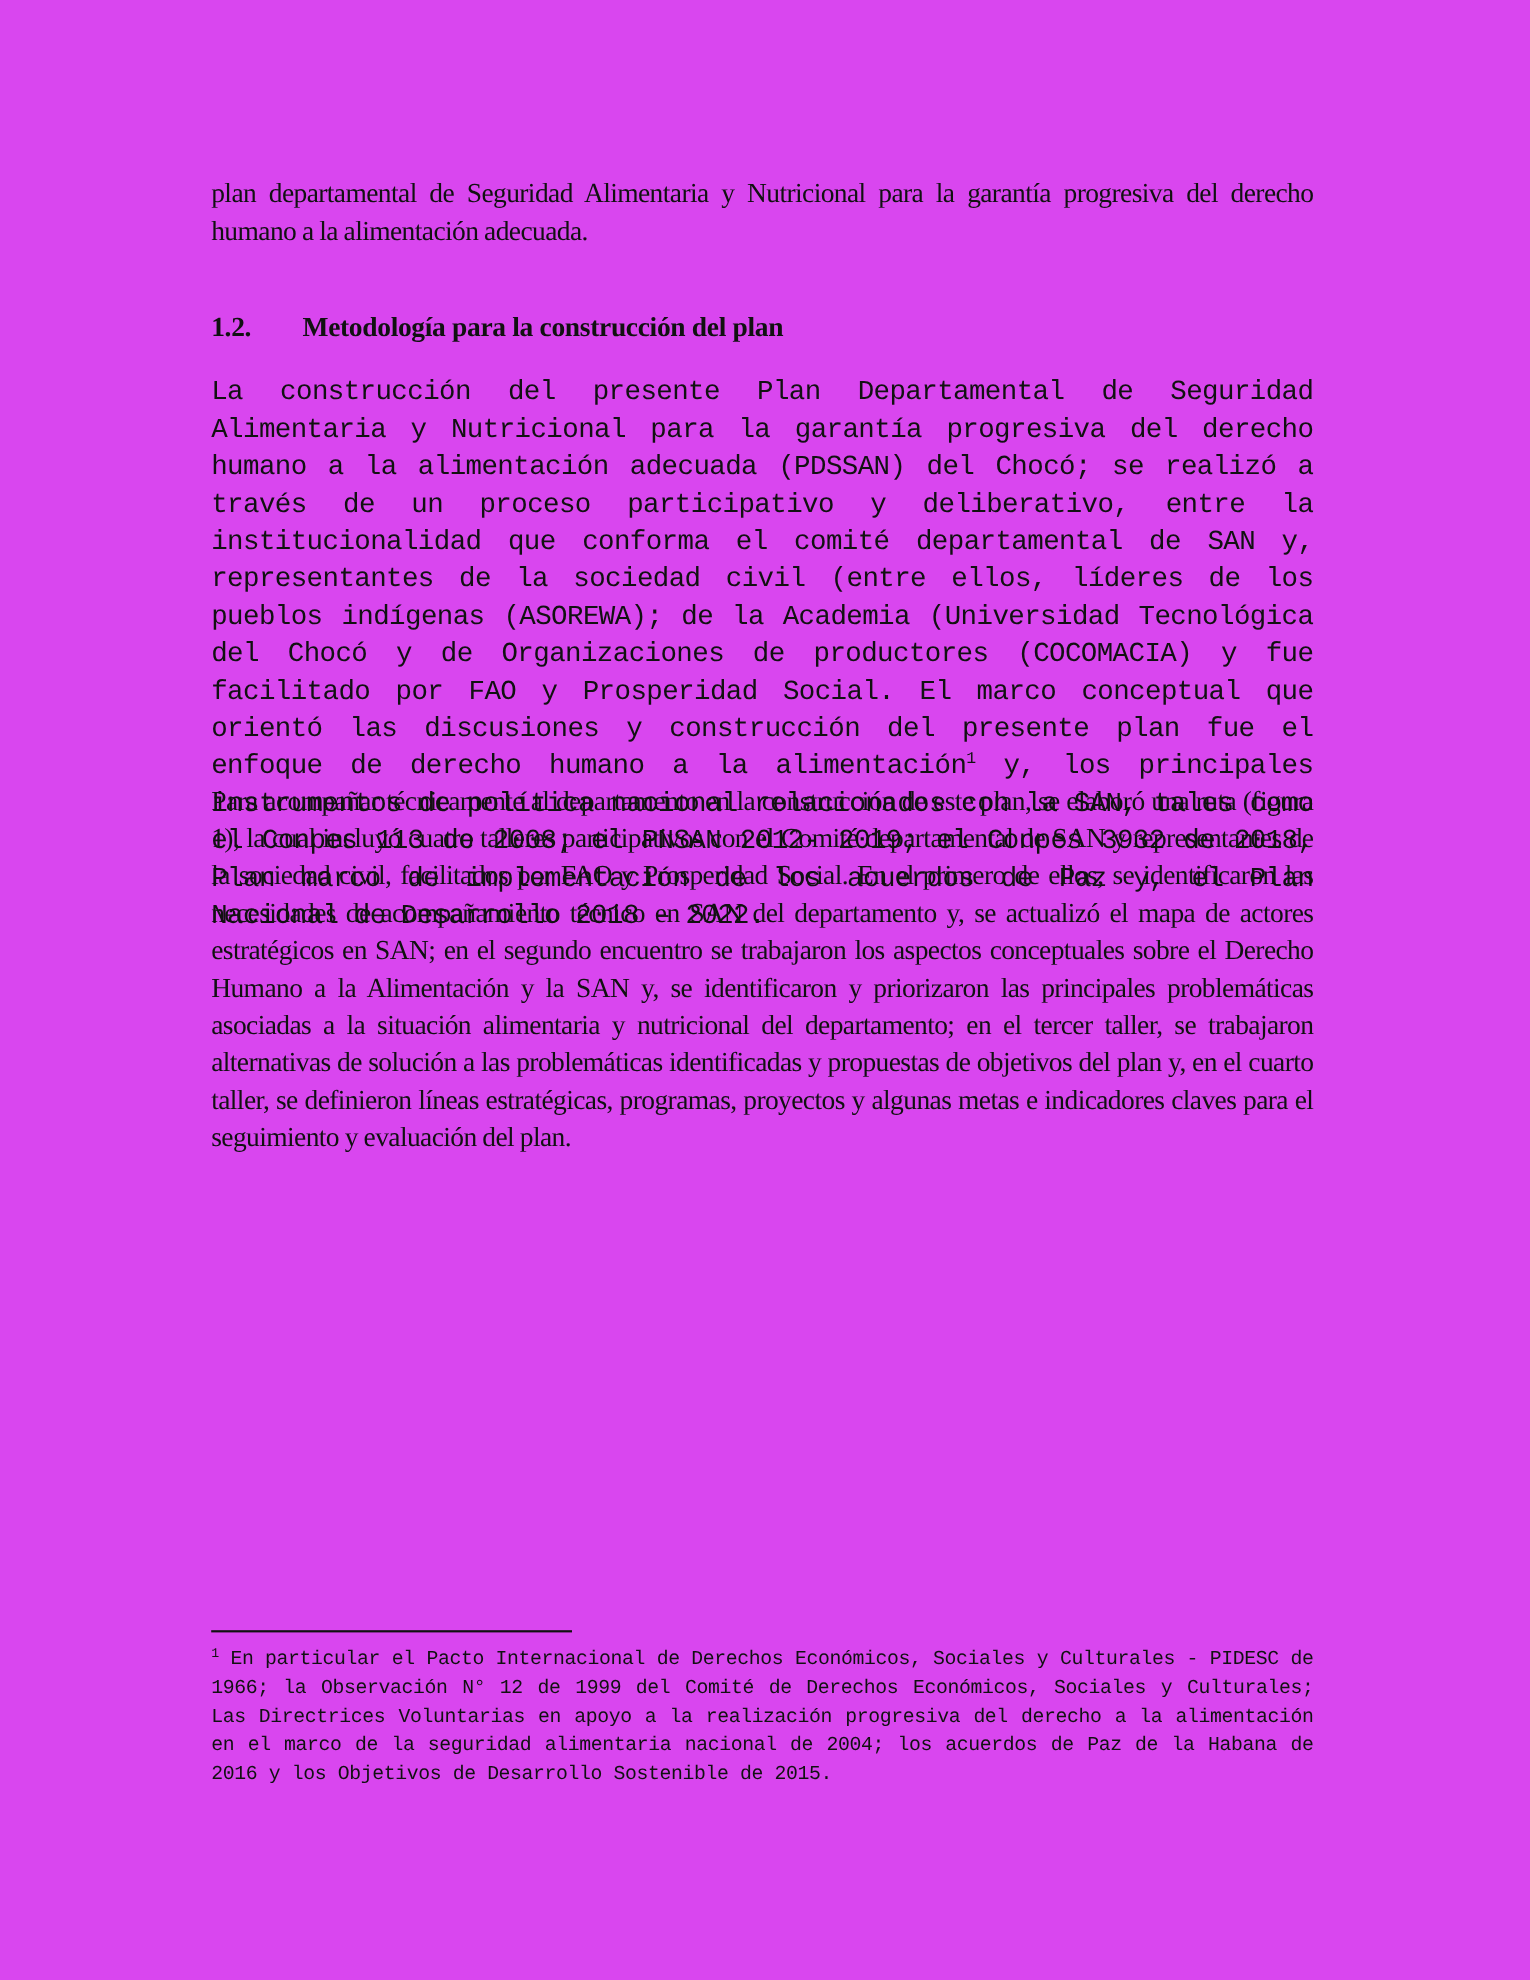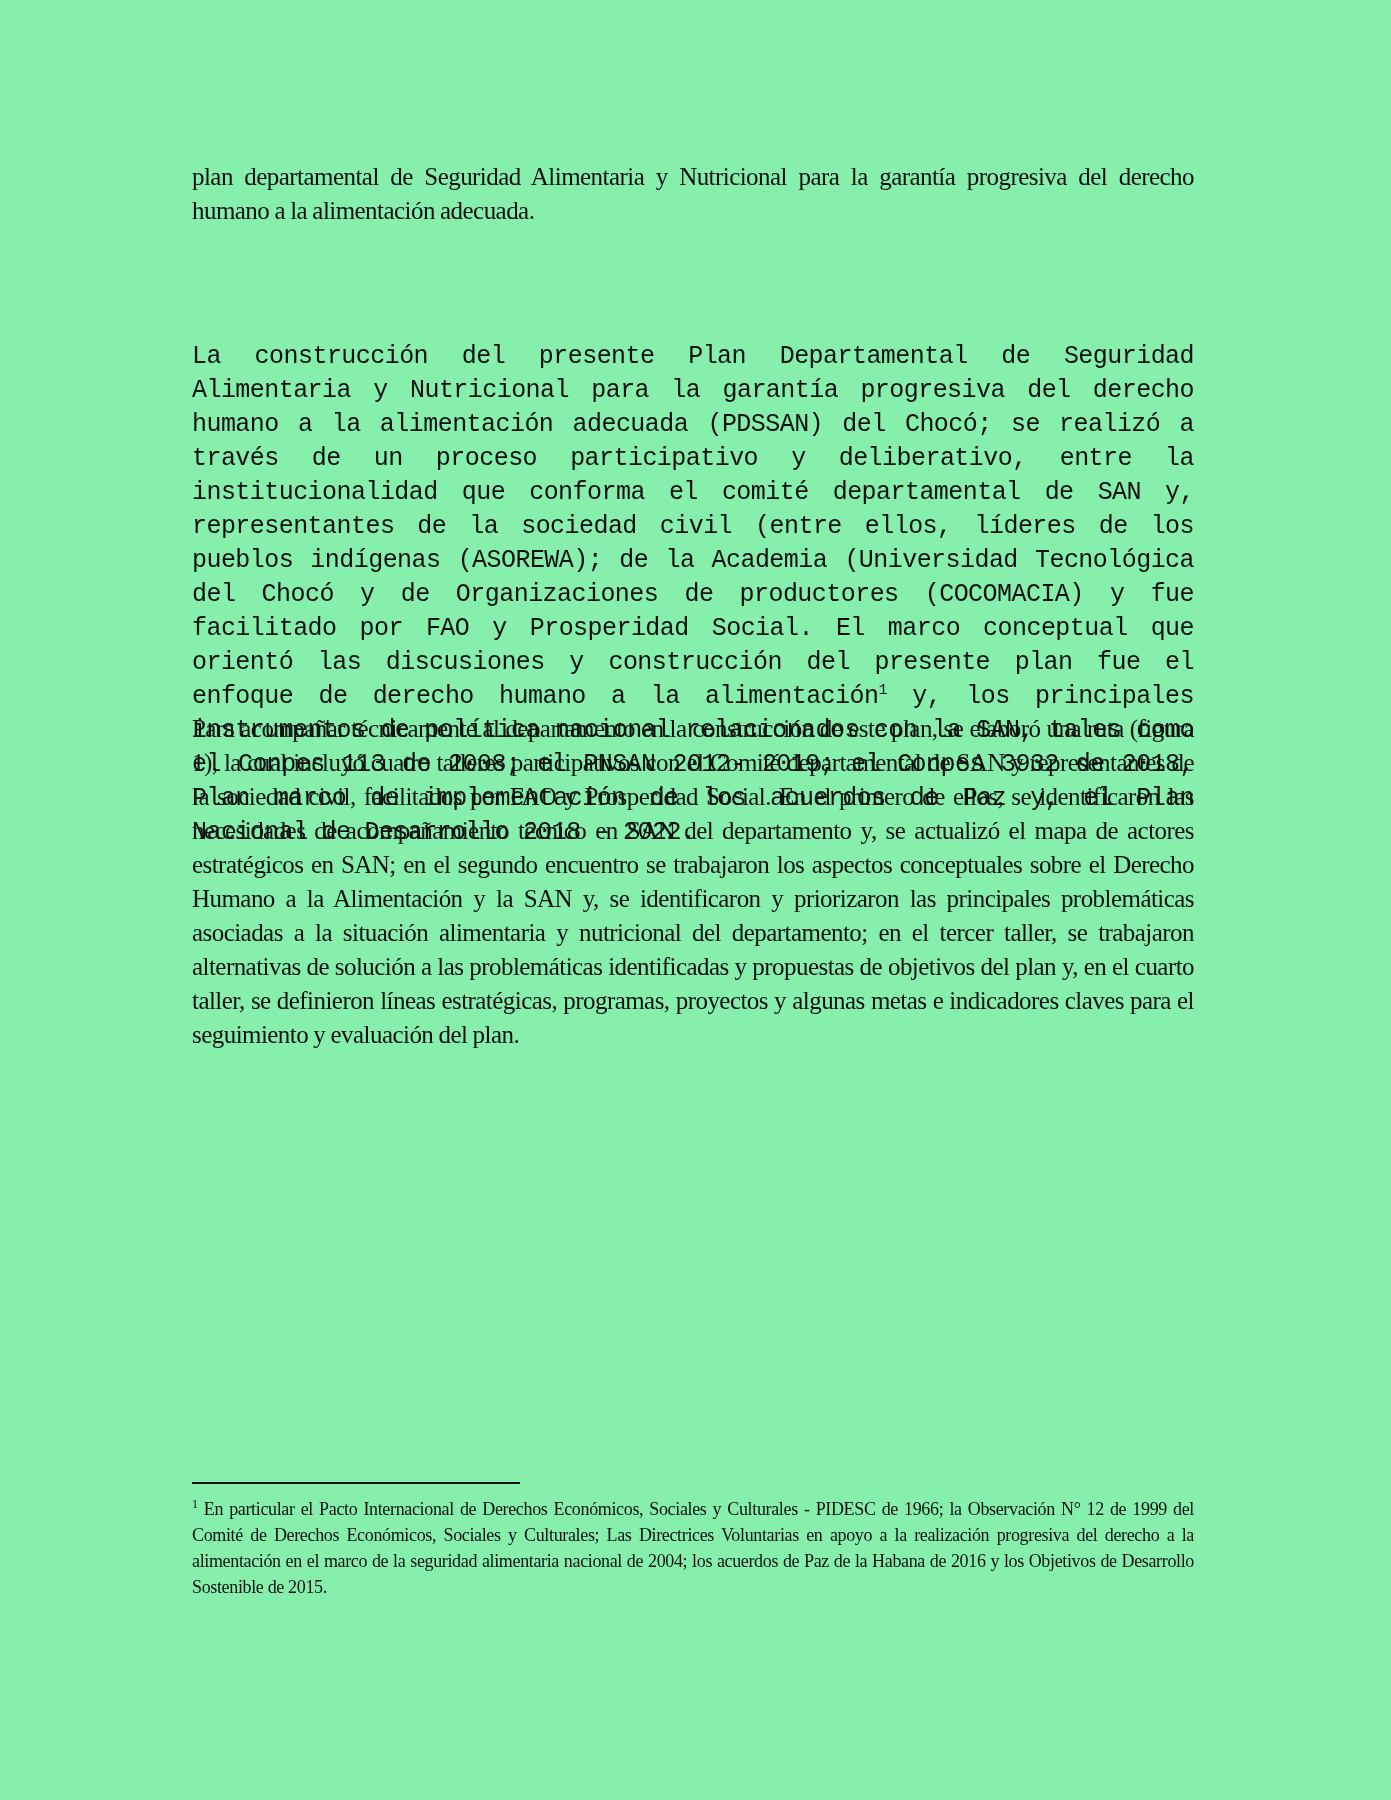--- a/index.html
+++ b/index.html
@@ -1,50 +1,53 @@
 <!DOCTYPE html>
 <html><head>
 <meta charset="utf-8">
 <style>
   html, body { margin: 0; padding: 0; background: #ffffff; }
   body { width: 1391px; height: 1800px; position: relative; overflow: hidden; }
-  .page { position: absolute; left: 0; top: 0; width: 1391px; height: 1800px; background: #86efac; }
+  .page { position: absolute; left: 0; top: 0; width: 1391px; height: 1800px; background: #d946ef; }
   .text {
     position: absolute; left: 192px; width: 1002px;
     font-family: "Liberation Serif", "DejaVu Serif", serif;
     font-size: 25px; line-height: 34px; color: #111;
     text-align: justify; letter-spacing: -0.55px; word-spacing: -0.5px;
   }
   .p0 { top: 160px; }
   .heading {
     position: absolute; left: 192px; top: 281px;
     font-family: "Liberation Serif", "DejaVu Serif", serif;
     font-size: 25px; font-weight: bold; line-height: 34px; color: #111;
     letter-spacing: -0.3px;
   }
   .heading .num { display: inline-block; width: 83px; }
   .p1 { top: 340px; font-family: Liberation Mono, monospace; }
   .p2 { top: 712px; }
   .text sup { font-size: 15px; line-height: 0; vertical-align: 9px; }
   .fn-rule { position: absolute; left: 192px; top: 1482px; width: 328px; height: 2px; background: #111; }
   .footnote {
     position: absolute; left: 192px; top: 1496px; width: 1002px;
-    font-family: Liberation Serif, serif;
+    font-family: Liberation Mono, monospace;
     font-size: 18px; line-height: 26px; color: #111; text-align: justify;
     letter-spacing: -0.35px;
   }
   .footnote sup { font-size: 12px; line-height: 0; vertical-align: 7px; }
 </style>
 </head>
 <body>
 
 <div class="page">
 
   <p class="text p0" style="margin:0">plan departamental de Seguridad Alimentaria y Nutricional para la garantía progresiva del derecho humano a la alimentación adecuada.</p>
 
+  <div class="heading">
+    <span class="num">1.2.</span><span>Metodología para la construcción del plan</span>
+  </div>
 
   <p class="text p1" style="margin:0"><span>La construcción del presente Plan Departamental de Seguridad Alimentaria y Nutricional para la garantía progresiva del derecho humano a la alimentación adecuada (PDSSAN) del Chocó; se realizó a través de un proceso participativo y deliberativo, entre la institucionalidad que conforma el comité departamental de SAN y, representantes de la sociedad civil (entre ellos, líderes de los pueblos indígenas (ASOREWA); de la Academia (Universidad Tecnológica del Chocó y de Organizaciones de productores (COCOMACIA) y fue facilitado por FAO y Prosperidad Social. El marco conceptual que orientó las discusiones y construcción del presente plan fue el enfoque de derecho humano a la alimentación</span><sup>1</sup><span> y, los principales instrumentos de política nacional relacionados con la SAN, tales como el Conpes 113 de 2008; el PNSAN 2012- 2019; el Conpes 3932 de 2018, Plan marco de implementación de los acuerdos de Paz y, el Plan Nacional de Desarrollo 2018 – 2022.</span></p>
 
   <p class="text p2" style="margin:0">Para acompañar técnicamente al departamento en la construcción de este plan, se elaboró una ruta (figura 1), la cual incluyó cuatro talleres participativos con el Comité departamental de SAN y representantes de la sociedad civil, facilitados por FAO y Prosperidad Social. En el primero de ellos, se identificaron las necesidades de acompañamiento técnico en SAN del departamento y, se actualizó el mapa de actores estratégicos en SAN; en el segundo encuentro se trabajaron los aspectos conceptuales sobre el Derecho Humano a la Alimentación y la SAN y, se identificaron y priorizaron las principales problemáticas asociadas a la situación alimentaria y nutricional del departamento; en el tercer taller, se trabajaron alternativas de solución a las problemáticas identificadas y propuestas de objetivos del plan y, en el cuarto taller, se definieron líneas estratégicas, programas, proyectos y  algunas metas e indicadores claves para el seguimiento y evaluación del plan.</p>
 
   <div class="fn-rule"></div>
 
   <p class="footnote" style="margin:0"><sup>1</sup><span> En particular el Pacto Internacional de Derechos Económicos, Sociales y Culturales - PIDESC de 1966; la Observación N° 12 de 1999 del Comité de Derechos Económicos, Sociales y Culturales; Las Directrices Voluntarias en apoyo a la realización progresiva del derecho a la alimentación en el marco de la seguridad alimentaria nacional de 2004; los acuerdos de Paz de la Habana de 2016 y los Objetivos de Desarrollo Sostenible de 2015.</span></p>
 
 </div>

